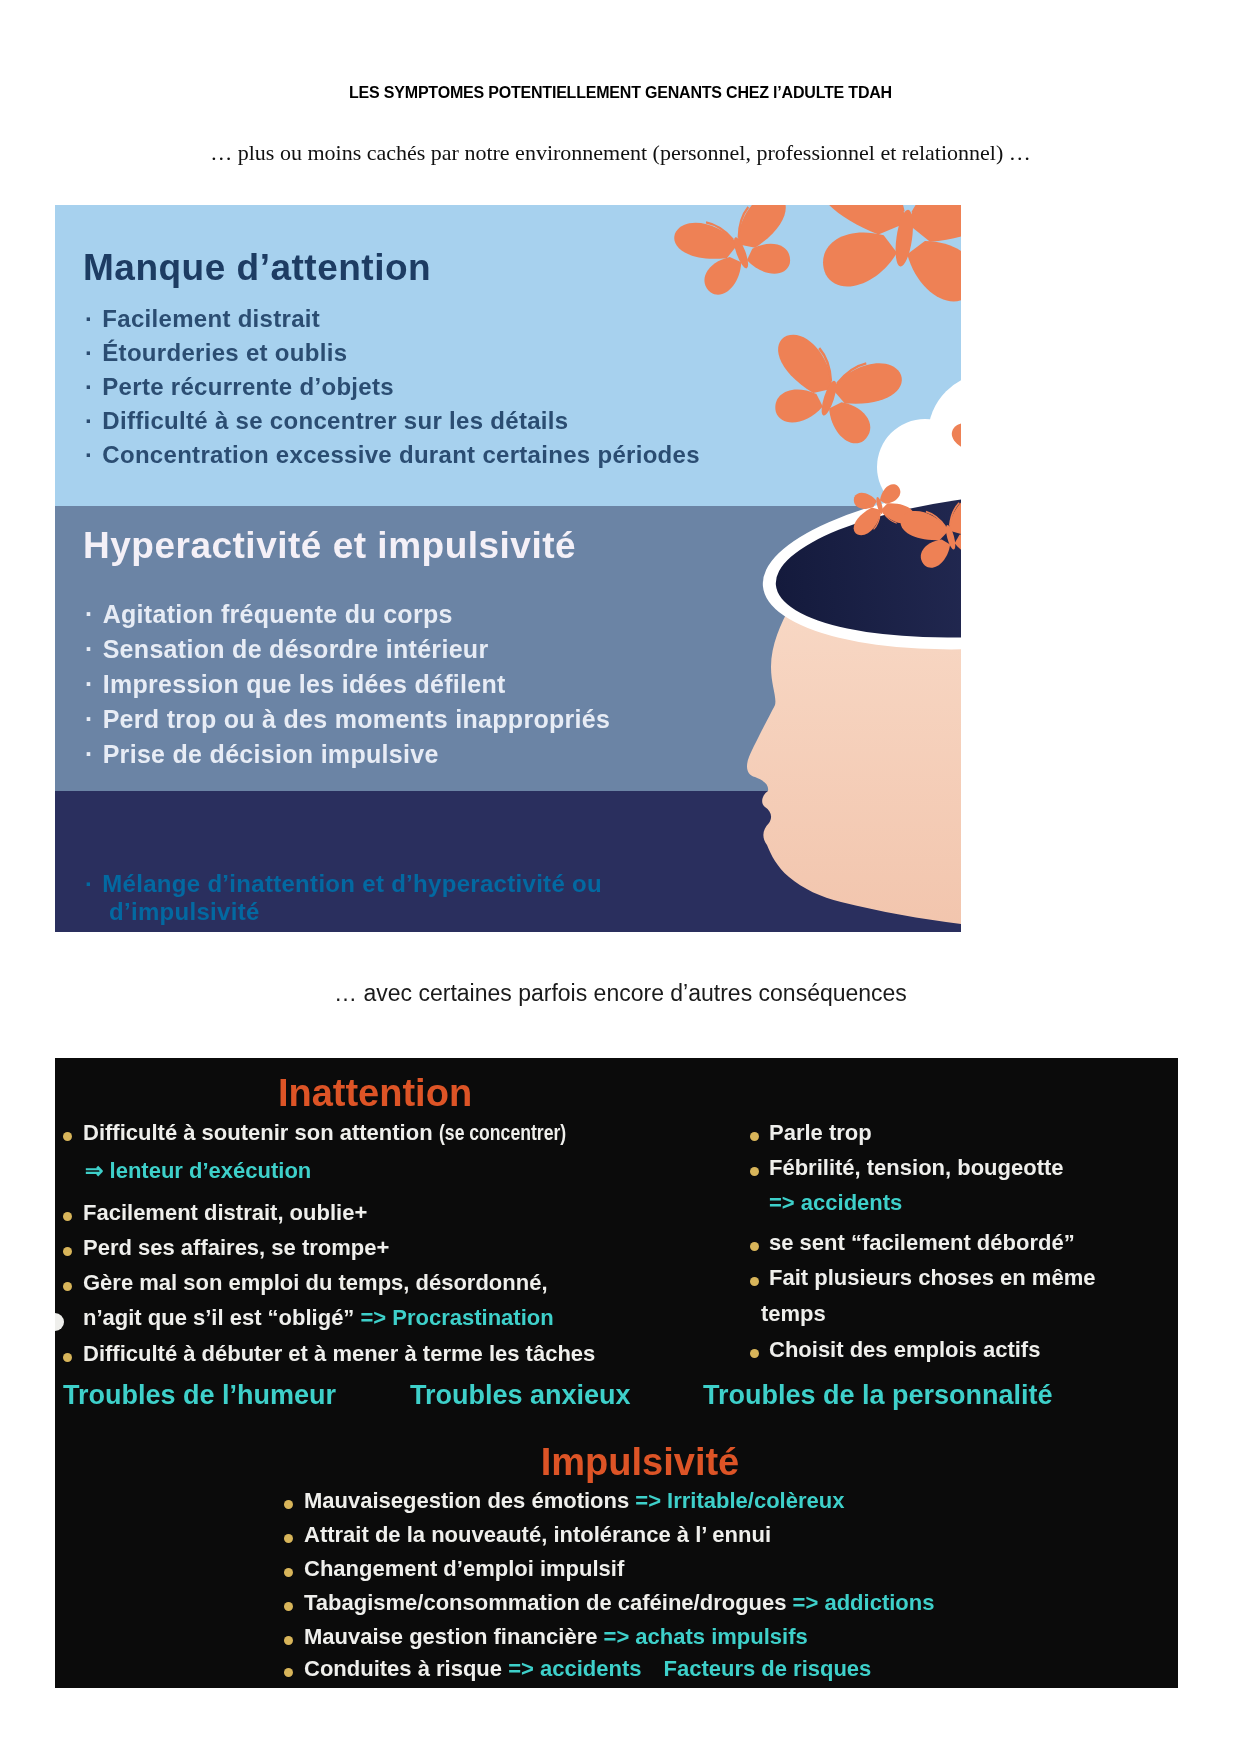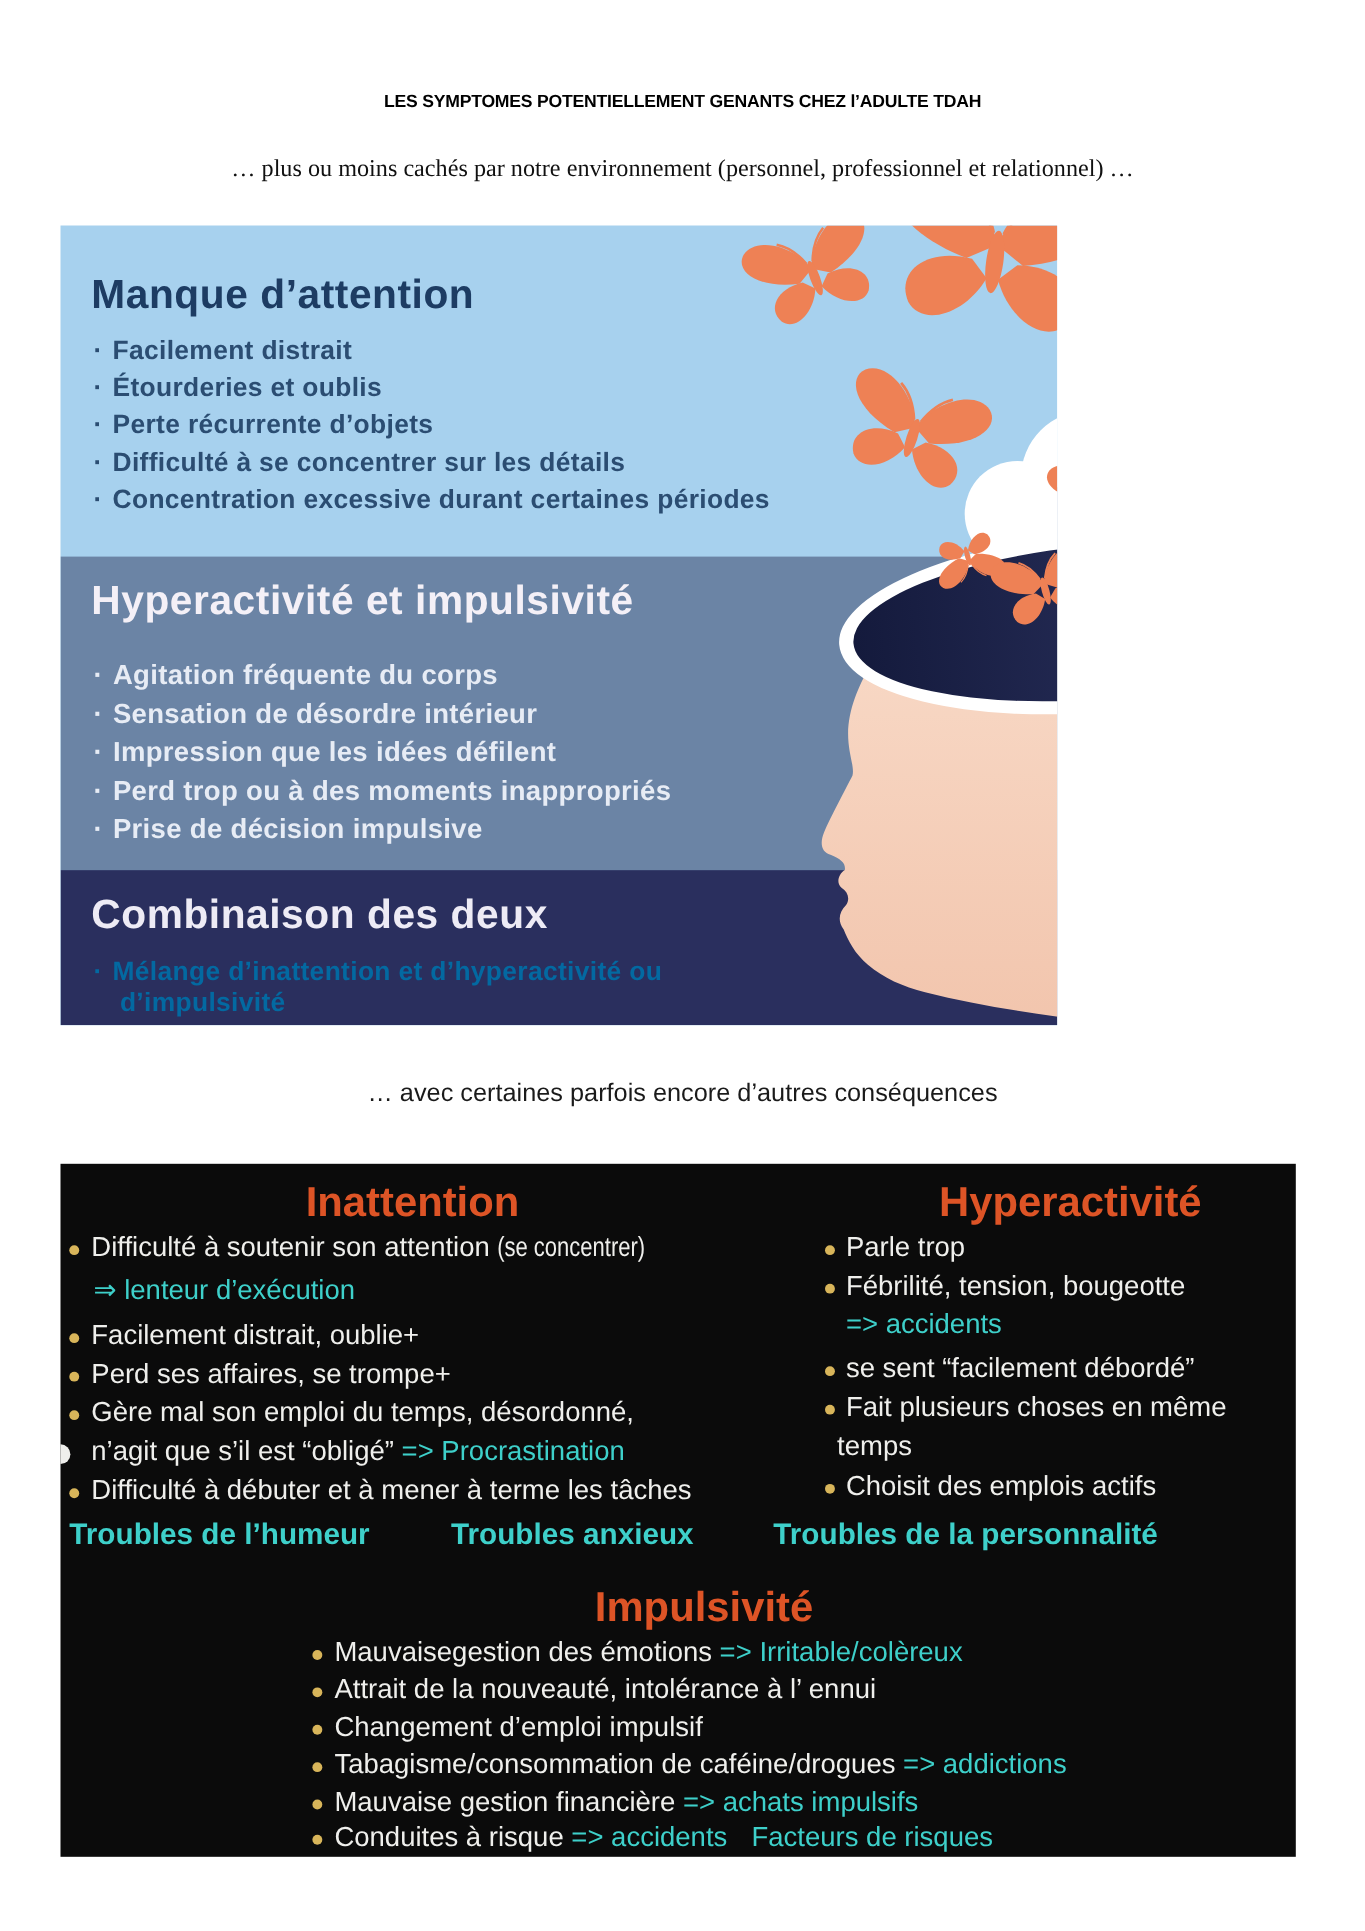--- a/index.html
+++ b/index.html
@@ -26,21 +26,21 @@
   .c1{color:#2b4d72;}
   .c2{color:#e7ecf5;font-size:25px;}
   .c3{color:#0369a1;max-width:560px;}
 
   
   .ig2{left:55px;top:1058px;width:1123px;height:630px;background:#0b0b0b;overflow:hidden;}
   .ig2-h{font-size:38px;font-weight:bold;color:#dd5426;transform:translateX(-50%);white-space:nowrap;}
   .h-inatt{left:320px;top:14px;}
   .h-hyper{left:918px;top:14px;}
   .h-imp{left:585px;top:383px;}
-  .ig2-line{font-size:25px;font-weight:normal;white-space:nowrap;}
+  .ig2-line{font-size:22px;font-weight:bold;white-space:nowrap;}
   .seg-w{color:#efefec;}
   .seg-cy{color:#3ed0ca;}
   .seg-note{color:#efefec;display:inline-block;transform:scaleX(.8);transform-origin:left center;}
   .seg-gap{margin-left:22px;}
   .gdot{width:9px;height:9px;border-radius:50%;background:#d8b55a;}
   .hdot{width:18px;height:18px;border-radius:50%;background:#efefec;left:-9px;}
   .trouble{font-size:27px;font-weight:bold;color:#3ed0ca;white-space:nowrap;}
 </style>
 </head>
 <body>
@@ -121,42 +121,40 @@
       <use href="#bfly" transform="translate(895,330) rotate(-15) scale(1.15)"></use>
       <use href="#bfly" transform="translate(1015,312) rotate(-35) scale(1.05)"></use>
       <use href="#bfly" transform="translate(950,382) rotate(-8) scale(0.8)"></use>
       <use href="#bfly" transform="translate(1130,318) rotate(25) scale(1.35)"></use>
     </g>
   </svg>
 
   <div class="abs ig1-sec">
     <div class="abs ig1-title t1">Manque d’attention</div>
     <div class="abs ig1-title t2">Hyperactivité et impulsivité</div>
-    <div class="abs ig1-title t3">Combinaison des deux</div>
     <div id="ig1-items">
         <div class="abs ig1-item c1" style="top: 100px;"><span class="bdot">·</span><span>Facilement distrait</span></div>
         <div class="abs ig1-item c1" style="top: 134px;"><span class="bdot">·</span><span>Étourderies et oublis</span></div>
         <div class="abs ig1-item c1" style="top: 168px;"><span class="bdot">·</span><span>Perte récurrente d’objets</span></div>
         <div class="abs ig1-item c1" style="top: 202px;"><span class="bdot">·</span><span>Difficulté à se concentrer sur les détails</span></div>
         <div class="abs ig1-item c1" style="top: 236px;"><span class="bdot">·</span><span>Concentration excessive durant certaines périodes</span></div>
         <div class="abs ig1-item c2" style="top: 395px;"><span class="bdot">·</span><span>Agitation fréquente du corps</span></div>
         <div class="abs ig1-item c2" style="top: 430px;"><span class="bdot">·</span><span>Sensation de désordre intérieur</span></div>
         <div class="abs ig1-item c2" style="top: 465px;"><span class="bdot">·</span><span>Impression que les idées défilent</span></div>
         <div class="abs ig1-item c2" style="top: 500px;"><span class="bdot">·</span><span>Perd trop ou à des moments inappropriés</span></div>
         <div class="abs ig1-item c2" style="top: 535px;"><span class="bdot">·</span><span>Prise de décision impulsive</span></div>
         <div class="abs ig1-item c3" style="top: 665px;"><span class="bdot">·</span><span>Mélange d’inattention et d’hyperactivité ou d’impulsivité</span></div>
       </div>
   </div>
 </div>
 
 <div class="abs mid-caption">… avec certaines parfois encore d’autres conséquences</div>
 
 <div class="abs ig2">
   <div class="abs ig2-h h-inatt">Inattention</div>
-  <div class="abs ig2-h h-hyper">Hyperactivité</div>
   <div class="abs ig2-h h-imp">Impulsivité</div>
   <div id="ig2-lines">
       <span class="abs gdot" style="left: 8px; top: 74px;"></span>
       <div class="abs ig2-line" style="left: 28px; top: 62px;"><span class="seg-w">Difficulté à soutenir son attention </span><span class="seg-note">(se concentrer)</span></div>
       <div class="abs ig2-line" style="left: 30px; top: 100px;"><span class="seg-cy">⇒ lenteur d’exécution</span></div>
       <span class="abs gdot" style="left: 8px; top: 154px;"></span>
       <div class="abs ig2-line" style="left: 28px; top: 142px;"><span class="seg-w">Facilement distrait, oublie+</span></div>
       <span class="abs gdot" style="left: 8px; top: 189px;"></span>
       <div class="abs ig2-line" style="left: 28px; top: 177px;"><span class="seg-w">Perd ses affaires, se trompe+</span></div>
       <span class="abs gdot" style="left: 8px; top: 224px;"></span>

